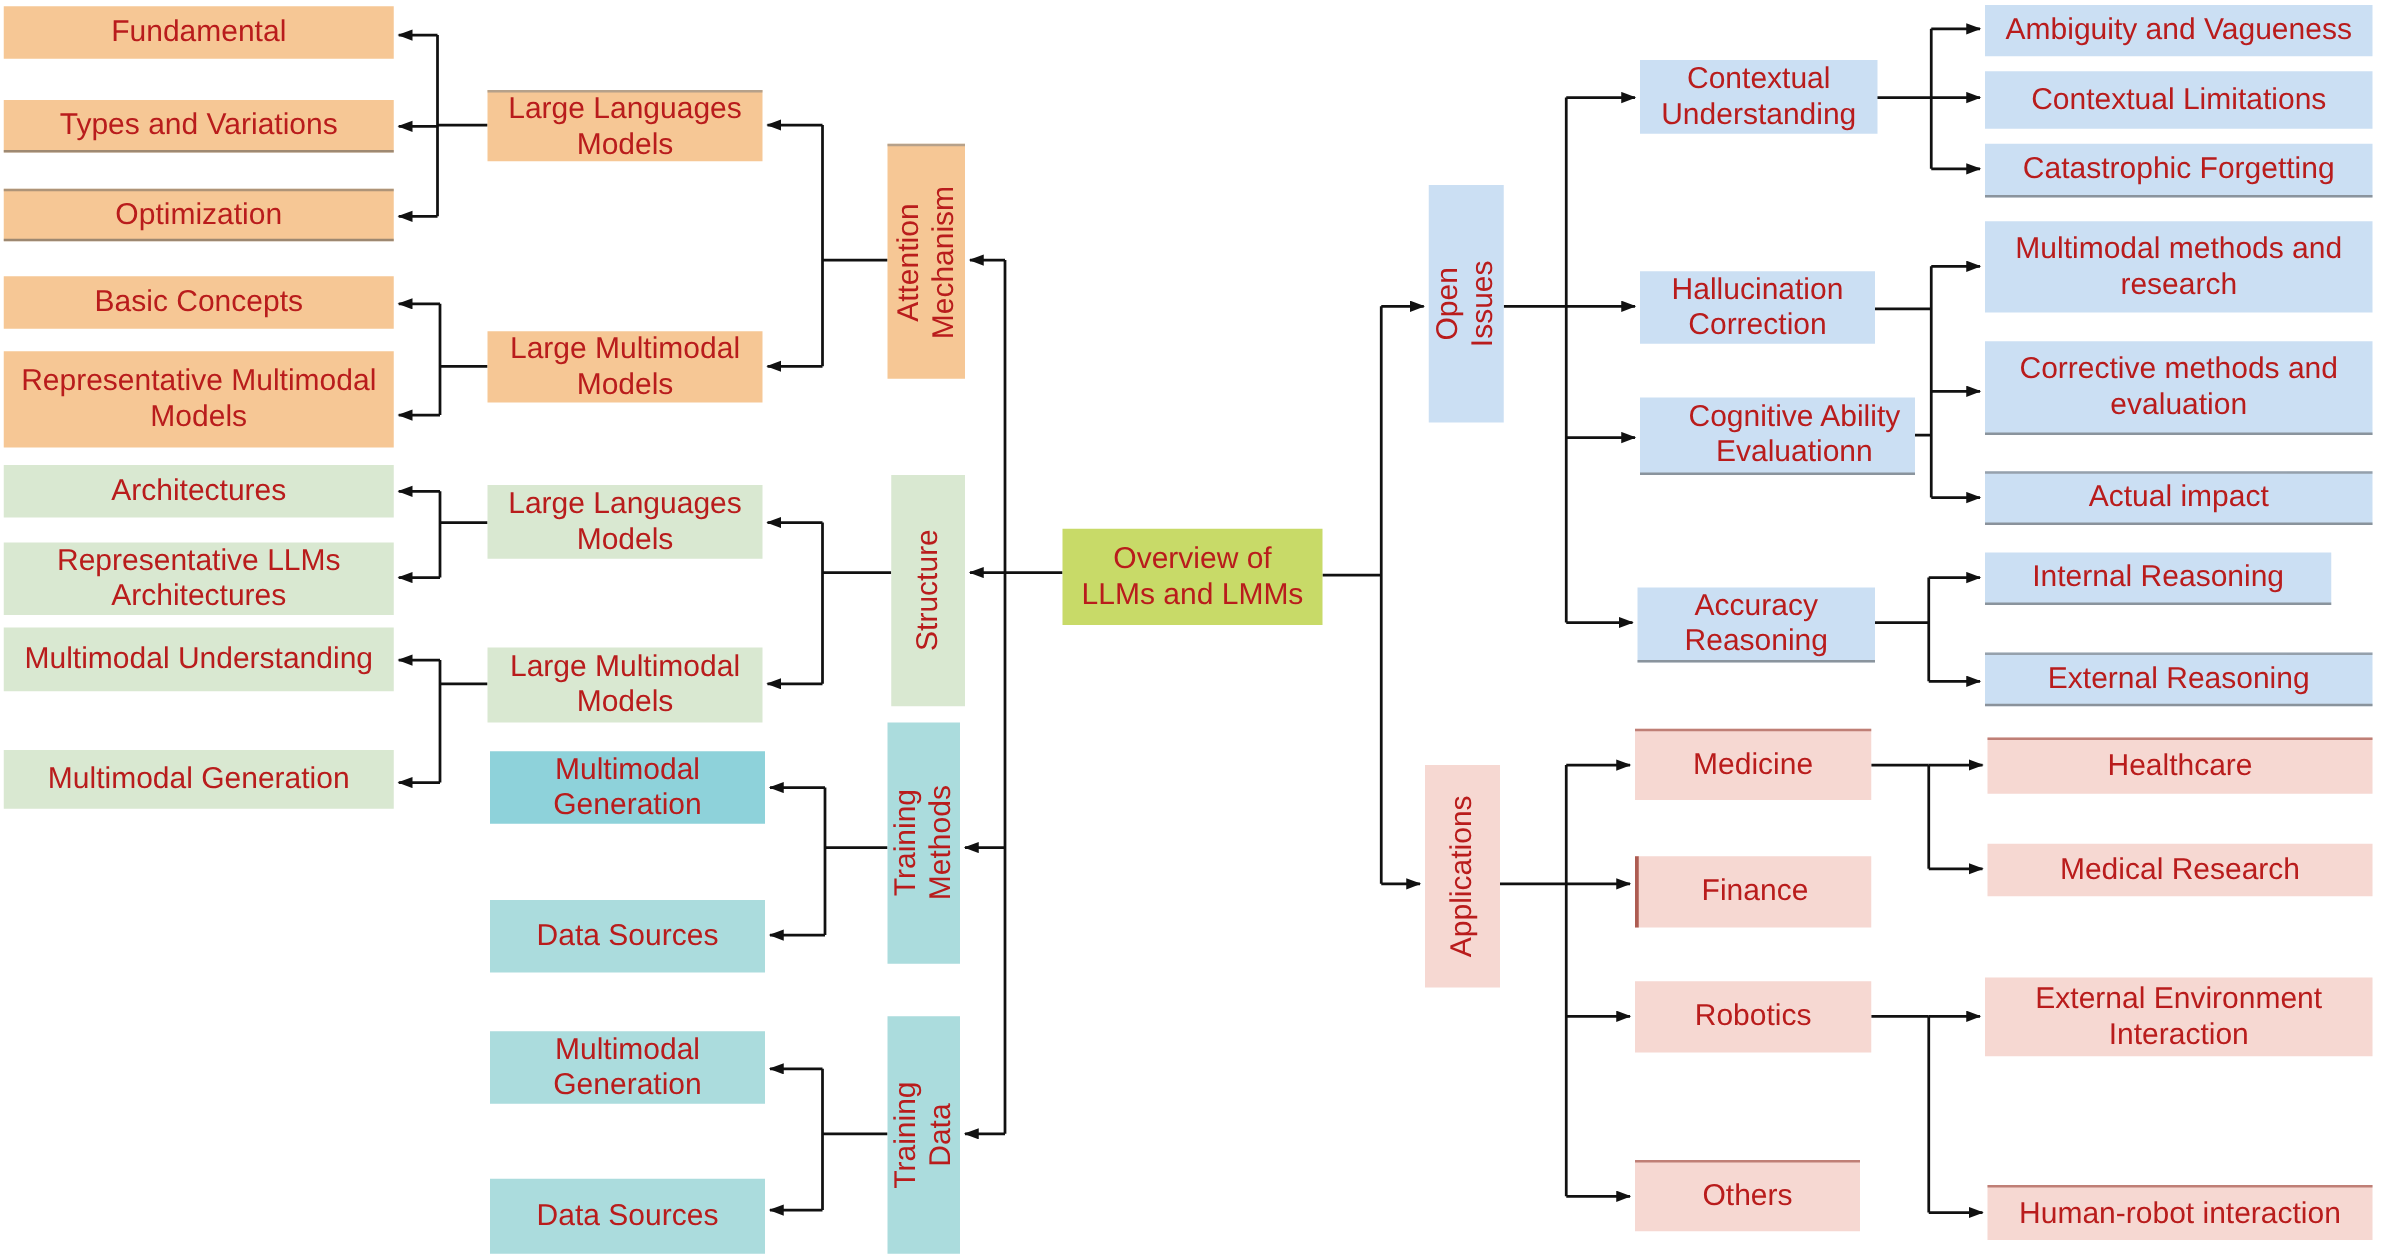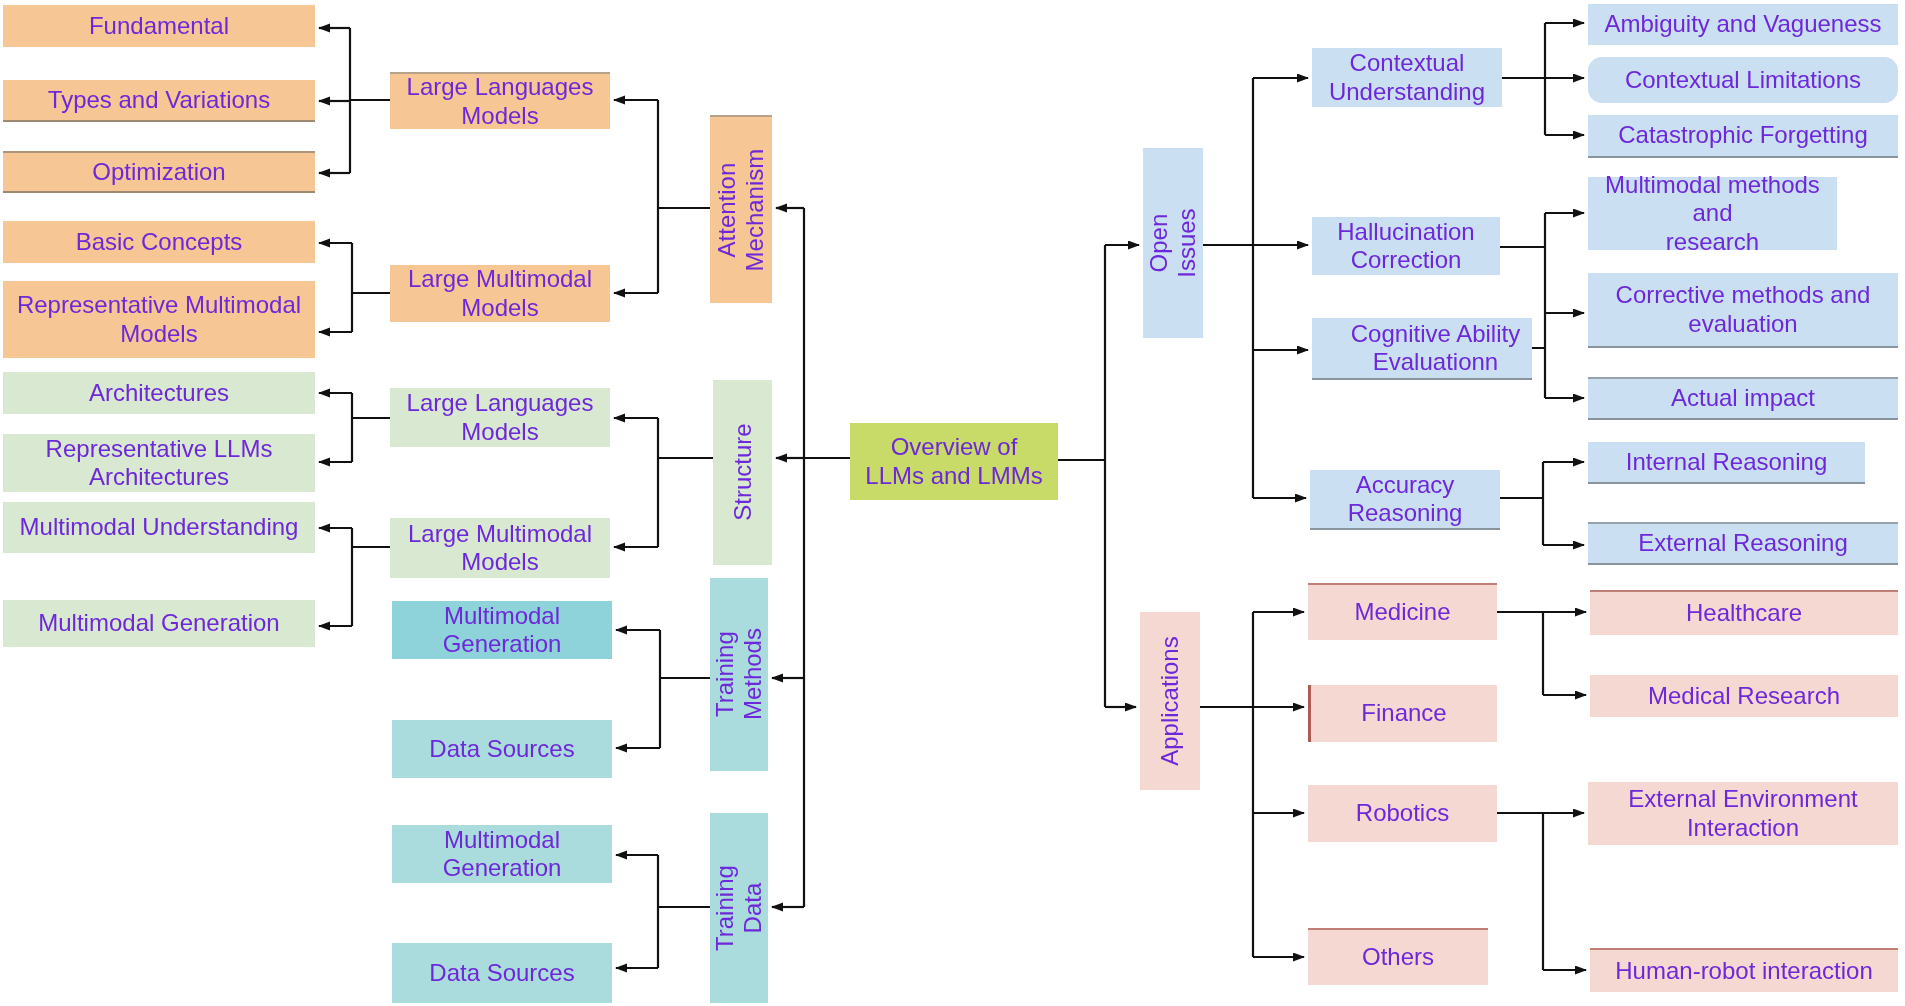--- a/index.html
+++ b/index.html
@@ -8,21 +8,21 @@
     width:1905px;height:1006px;
     background:#ffffff;
     font-family:"Liberation Sans",sans-serif;
     overflow:hidden;
   }
   #wires{position:absolute;left:0;top:0;width:1905px;height:1006px;}
   .box{
     position:absolute;
     display:flex;align-items:center;justify-content:center;
     text-align:center;
-    color:#6d28d9;
+    color:#b91c1c;
     font-size:24px;line-height:1.17;
     white-space:pre-line;
     box-sizing:border-box;
   }
   .vtext{
     display:block;width:320px;
     transform:rotate(-90deg);
     text-align:center;white-space:pre-line;
   }
   
@@ -67,23 +67,23 @@
 
   #n-overview          {left:850px; top:423px; width:208px; height:77px;}
 
   #n-open-issues       {left:1143px;top:148px; width:60px;  height:190px;}
   #n-contextual-und    {left:1312px;top:48px;  width:190px; height:59px;}
   #n-hallucination     {left:1312px;top:217px; width:188px; height:58px;}
   #n-cognitive         {left:1312px;top:318px; width:220px; height:62px;padding-left:27px;}
   #n-accuracy          {left:1310px;top:470px; width:190px; height:60px;}
 
   #n-ambiguity         {left:1588px;top:4px;   width:310px; height:41px;}
-  #n-ctx-limitations   {left:1588px;top:57px;  width:310px; height:46px;border-radius:14px;}
+  #n-ctx-limitations   {left:1588px;top:57px;  width:310px; height:46px;}
   #n-catastrophic      {left:1588px;top:115px; width:310px; height:43px;}
-  #n-mm-methods        {left:1588px;top:177px; width:249px; height:73px;}
+  #n-mm-methods        {left:1588px;top:177px; width:310px; height:73px;}
   #n-corrective        {left:1588px;top:273px; width:310px; height:75px;}
   #n-actual-impact     {left:1588px;top:377px; width:310px; height:43px;}
   #n-internal-reason   {left:1588px;top:442px; width:277px; height:42px;}
   #n-external-reason   {left:1588px;top:522px; width:310px; height:43px;}
 
   #n-applications      {left:1140px;top:612px; width:60px;  height:178px;}
   #n-medicine          {left:1308px;top:583px; width:189px; height:57px;}
   #n-finance           {left:1308px;top:685px; width:189px; height:57px;}
   #n-robotics          {left:1308px;top:785px; width:189px; height:57px;}
   #n-others            {left:1308px;top:928px; width:180px; height:57px;}

